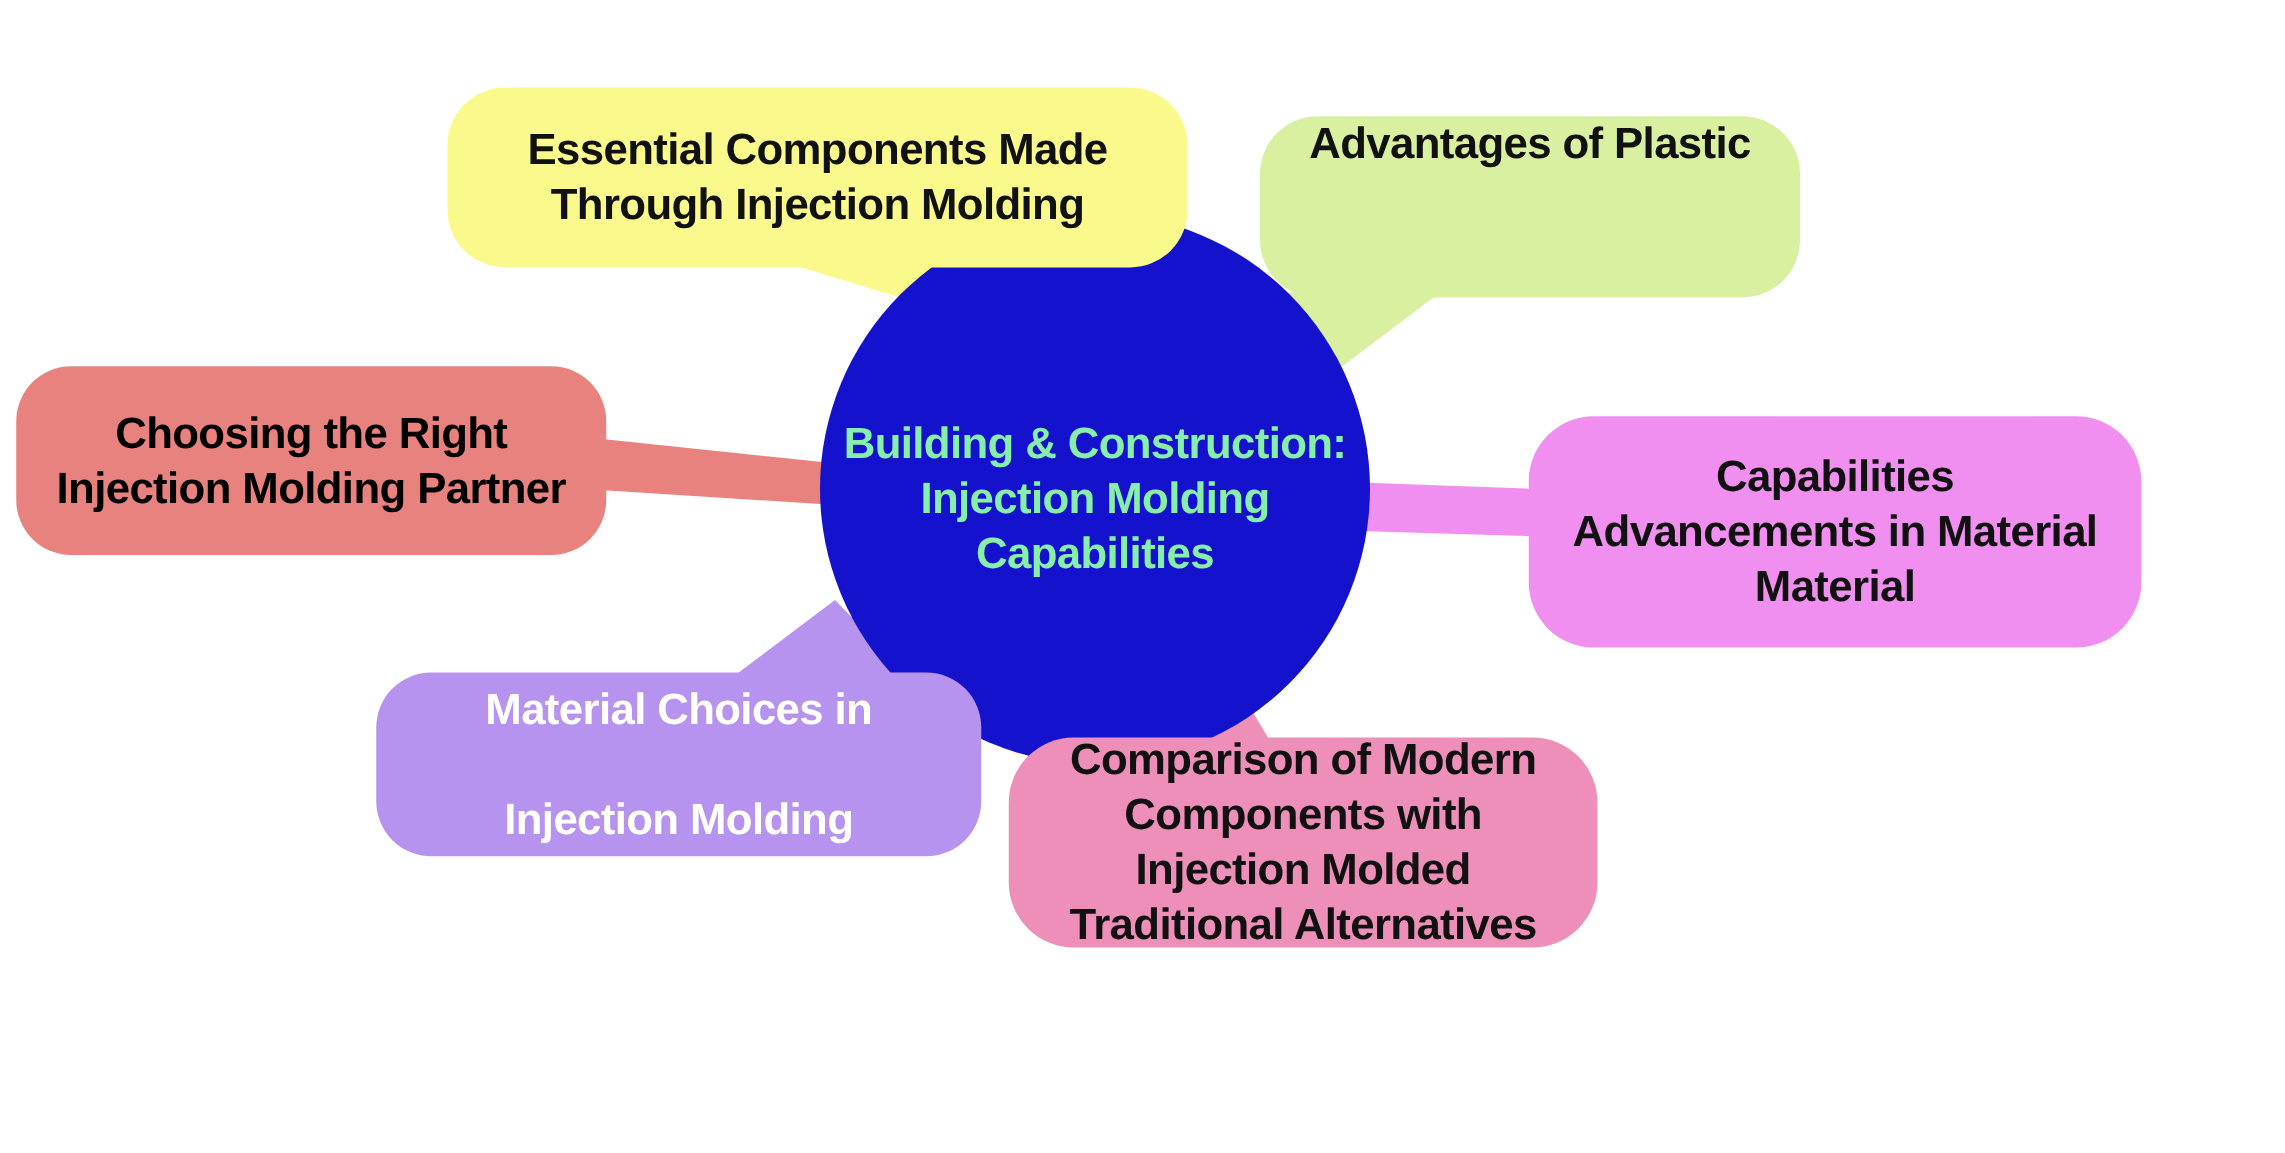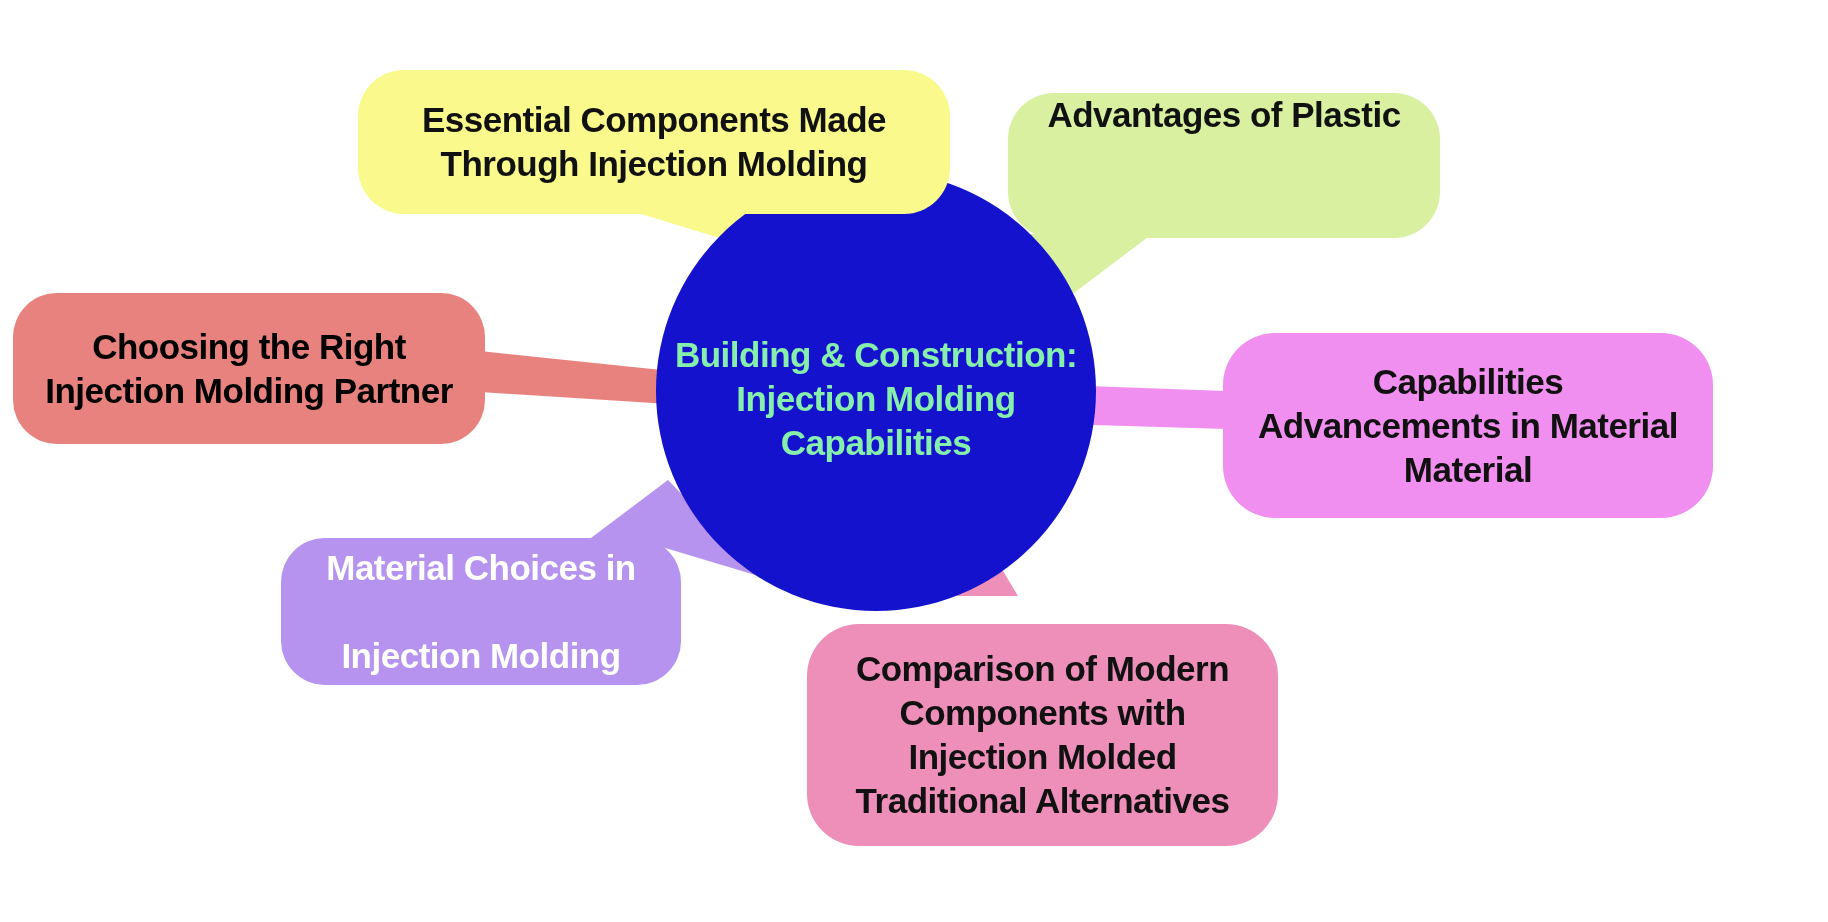--- a/index.html
+++ b/index.html
@@ -46,22 +46,22 @@
     line-height: 44px;
     font-weight: bold;
     letter-spacing: -0.5px;
     color: #111111;
   }
   .bubble .line, .center-text .line { white-space: nowrap; }
   #b-yellow  { left: 358px;  top: 70px;  width: 592px; height: 144px; border-radius: 46px; }
   #b-green   { left: 1008px; top: 93px;  width: 432px; height: 145px; border-radius: 46px; justify-content: space-between; }
   #b-red     { left: 13px;   top: 293px; width: 472px; height: 151px; border-radius: 44px; }
   #b-magenta { left: 1223px; top: 333px; width: 490px; height: 185px; border-radius: 52px; }
-  #b-purple  { left: 281px;  top: 538px; width: 400px; height: 147px; border-radius: 44px; gap: 44px; }
-  #b-pink    { left: 807px;  top: 590px; width: 471px; height: 222px; border-radius: 52px; margin-top: 34px; }
+  #b-purple  { left: 301px;  top: 538px; width: 484px; height: 147px; border-radius: 44px; gap: 44px; }
+  #b-pink    { left: 807px;  top: 590px; width: 471px; height: 168px; border-radius: 52px; }
 </style>
 </head>
 <body>
 
 <div class="stage">
 
   <svg class="connectors" width="1828" height="922" viewBox="0 0 1828 922">
     <polygon points="628,210 762,210 792,260" fill="#FAFA8C"></polygon>
     <polygon points="1025,234 1152,234 1062,302" fill="#D8F0A0"></polygon>
     <polygon points="480,351 700,374 700,406 480,392" fill="#E8827E"></polygon>

